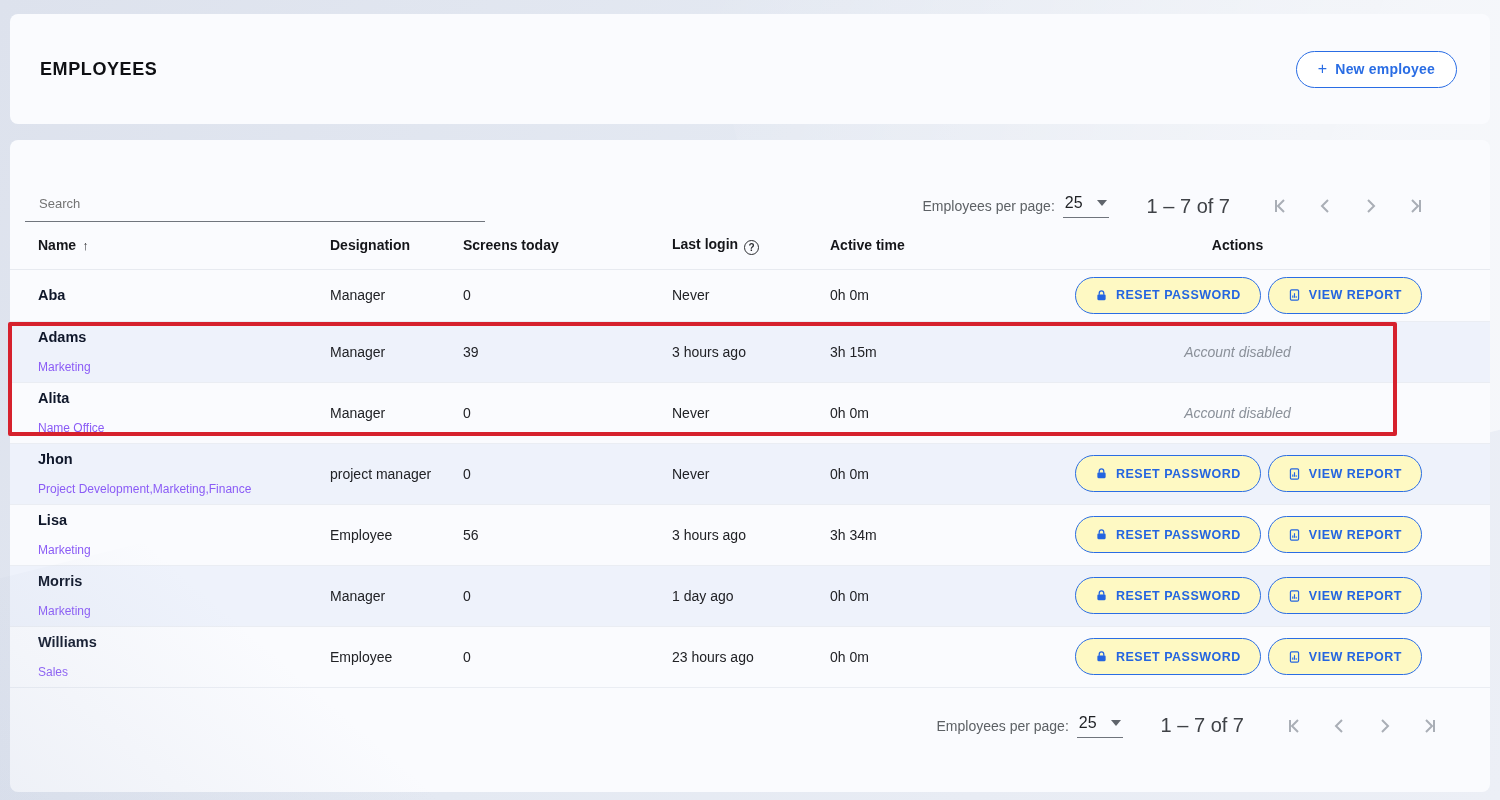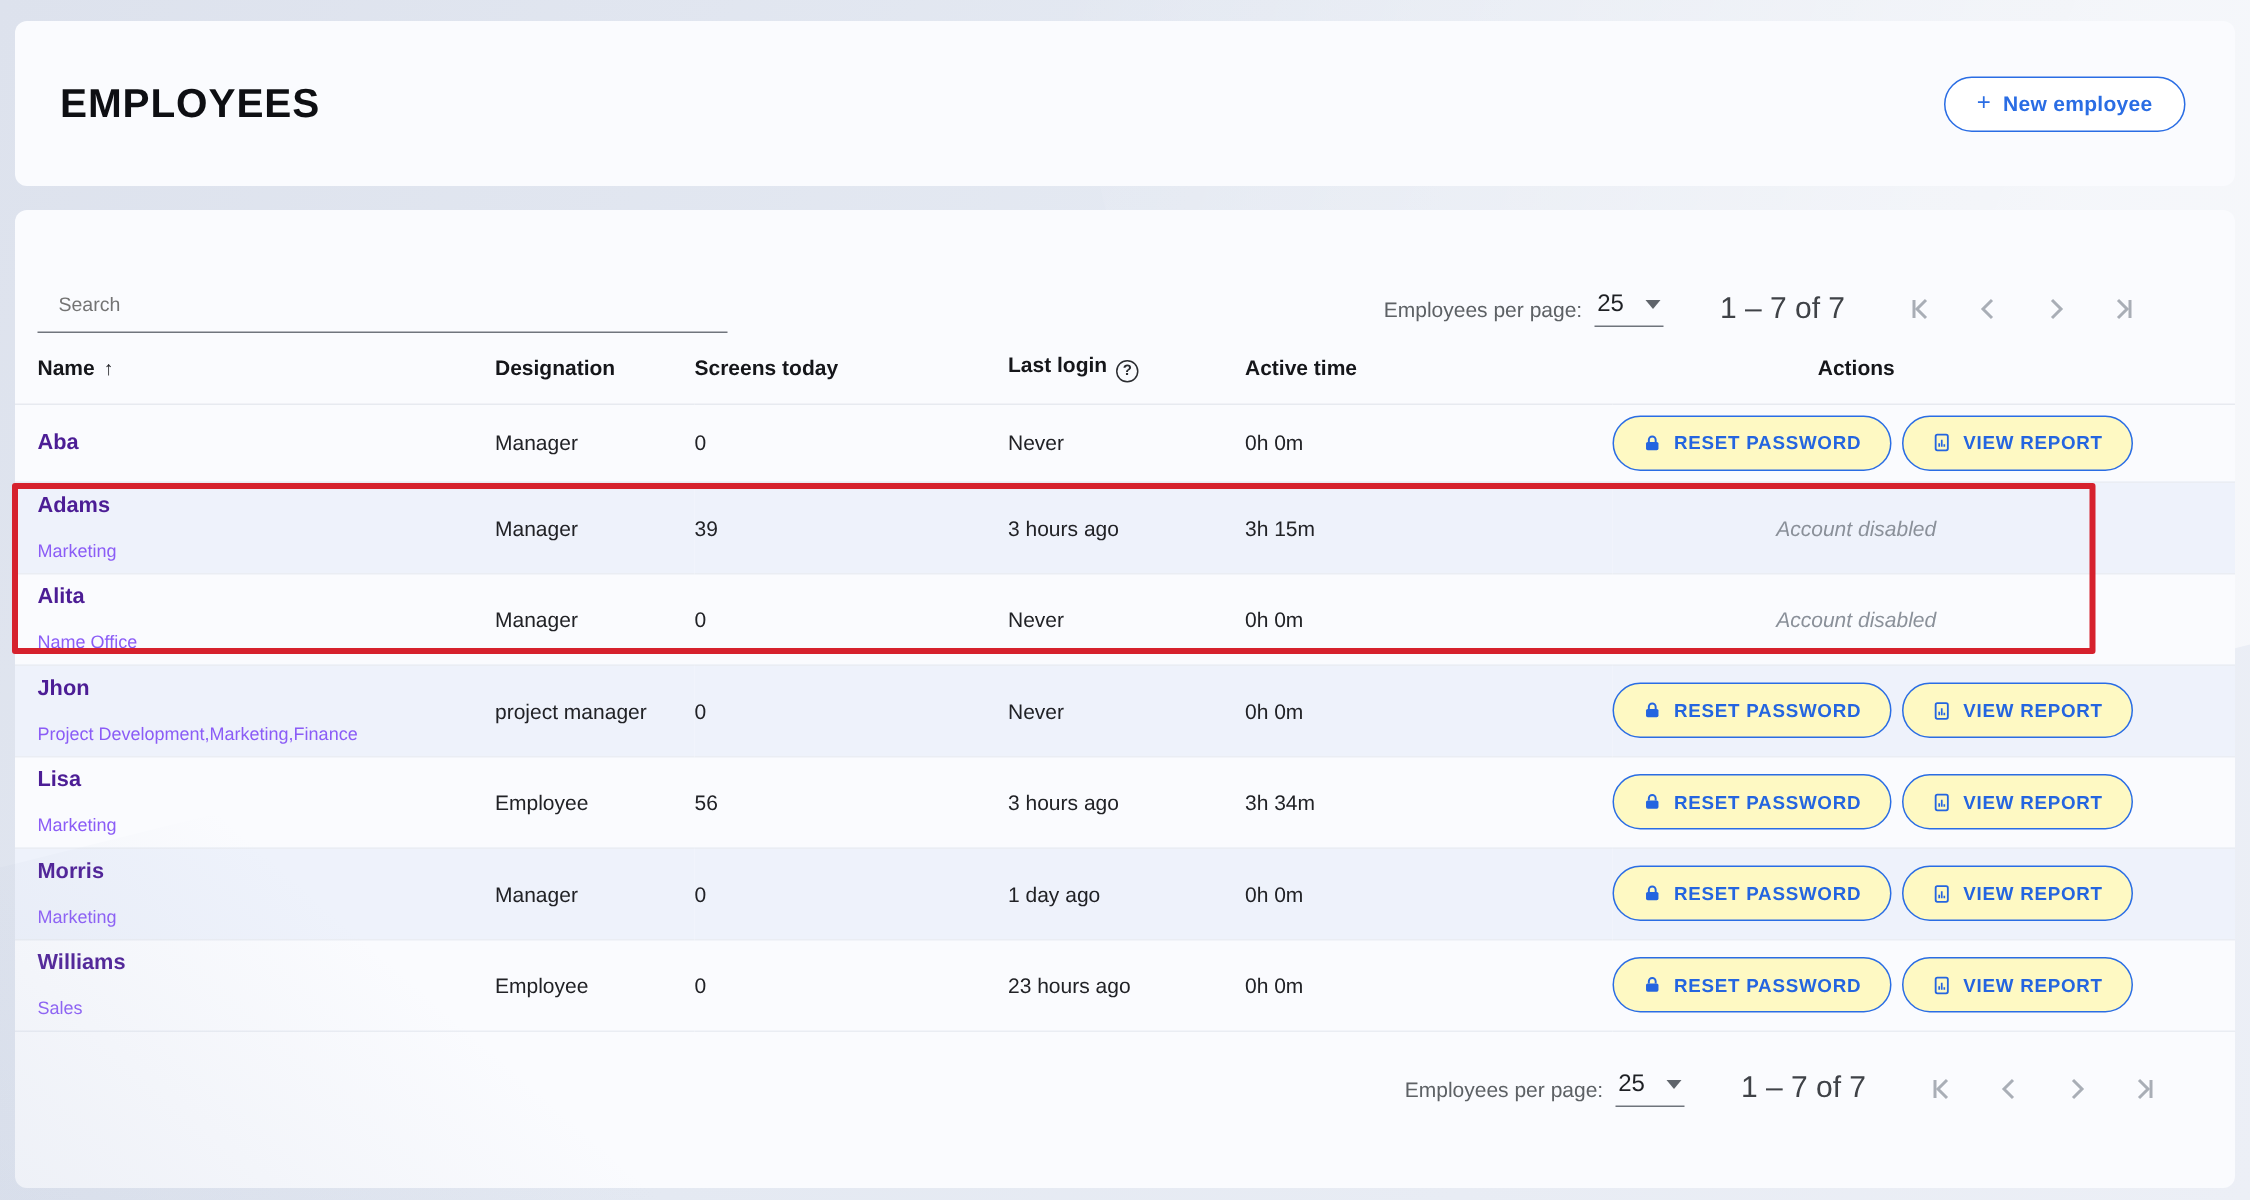--- a/index.html
+++ b/index.html
@@ -17,21 +17,21 @@
   body::after{
     content:""; position:absolute; bottom:-180px; left:-240px; width:760px; height:430px;
     background:linear-gradient(55deg, rgba(176,188,212,.35), rgba(176,188,212,0) 70%);
     transform:rotate(-14deg); pointer-events:none;
   }
 
   .card { position:absolute; left:10px; width:1480px; background:#fafbfe; border-radius:8px; }
 
   
   .header-card { top:14px; height:110px; display:flex; align-items:center; justify-content:space-between; padding:0 33px 0 30px; }
-  .page-title { font-size:27px; font-weight:800; letter-spacing:.6px; color:#0e0f13; }
+  .page-title { font-size:18px; font-weight:800; letter-spacing:.6px; color:#0e0f13; }
   .pill-btn {
     display:inline-flex; align-items:center; gap:8px; background:#fff;
     border:1px solid #2a6de4; color:#2a6de4; border-radius:19px; height:37px;
     padding:0 21px; font-family:inherit; font-size:14px; font-weight:600; letter-spacing:.2px; cursor:pointer;
   }
   .pill-btn .plus { font-size:16px; font-weight:500; line-height:1; }
 
   
   .main-card { top:140px; height:652px; }
 
@@ -47,31 +47,31 @@
   .caret { width:0; height:0; border-left:5px solid transparent; border-right:5px solid transparent; border-top:6px solid #5f646b; }
   .range { font-size:20px; color:#3f4247; margin:0 26px 0 24px; }
   .pg-btn { background:none; border:none; padding:4px; margin:0 9px; cursor:pointer; line-height:0; }
   .pg-btn svg { stroke:#a9aeb6; stroke-width:2; fill:none; }
 
   
   table { width:100%; border-collapse:collapse; table-layout:fixed; }
   col.c-name{width:320px;} col.c-desig{width:133px;} col.c-screens{width:209px;}
   col.c-login{width:158px;} col.c-active{width:245px;} col.c-actions{width:auto;}
   th { text-align:left; font-size:14px; font-weight:700; color:#15161a; height:47px; border-bottom:1px solid #e7eaf0; }
-  th.first, td.first { padding-left:15px; }
+  th.first, td.first { padding-left:28px; }
   th.actions-h, td.actions-c { text-align:center; padding-right:90px; }
   td { height:61px; vertical-align:middle; border-bottom:1px solid #eaedf3; font-size:14px; font-weight:500; color:#212226; }
   tr.first-row td { height:52px; }
   tr.stripe td { background:#eef2fb; }
   .sort-arrow { font-size:13px; font-weight:600; color:#26272b; margin-left:6px; }
   .help-icon { display:inline-flex; align-items:center; justify-content:center; width:15px; height:15px;
                border:1.4px solid #2b2d31; border-radius:50%; font-size:10px; font-weight:700; color:#2b2d31;
                margin-left:6px; vertical-align:-2px; cursor:pointer; }
   .name-wrap { display:flex; flex-direction:column; gap:15px; }
-  .name-link { font-size:14.5px; font-weight:600; color:#4c1d95; text-decoration:none; cursor:pointer; width:max-content; }
+  .name-link { font-size:14.5px; font-weight:600; color:#0f172a; text-decoration:none; cursor:pointer; width:max-content; }
   .dept { font-size:12px; font-weight:400; color:#8b5cf6; }
   .actions-wrap { display:inline-flex; gap:7px; }
   .action-btn {
     display:inline-flex; align-items:center; gap:8px; background:#fef9c3;
     border:1.5px solid #2a6de4; color:#2465e0; border-radius:19px; height:37px;
     padding:0 19px; font-family:inherit; font-size:12.5px; font-weight:700; letter-spacing:.5px; cursor:pointer; white-space:nowrap;
   }
   .action-btn svg { flex:none; }
   .disabled-note { font-size:14px; font-style:italic; color:#8a9099; }
 

